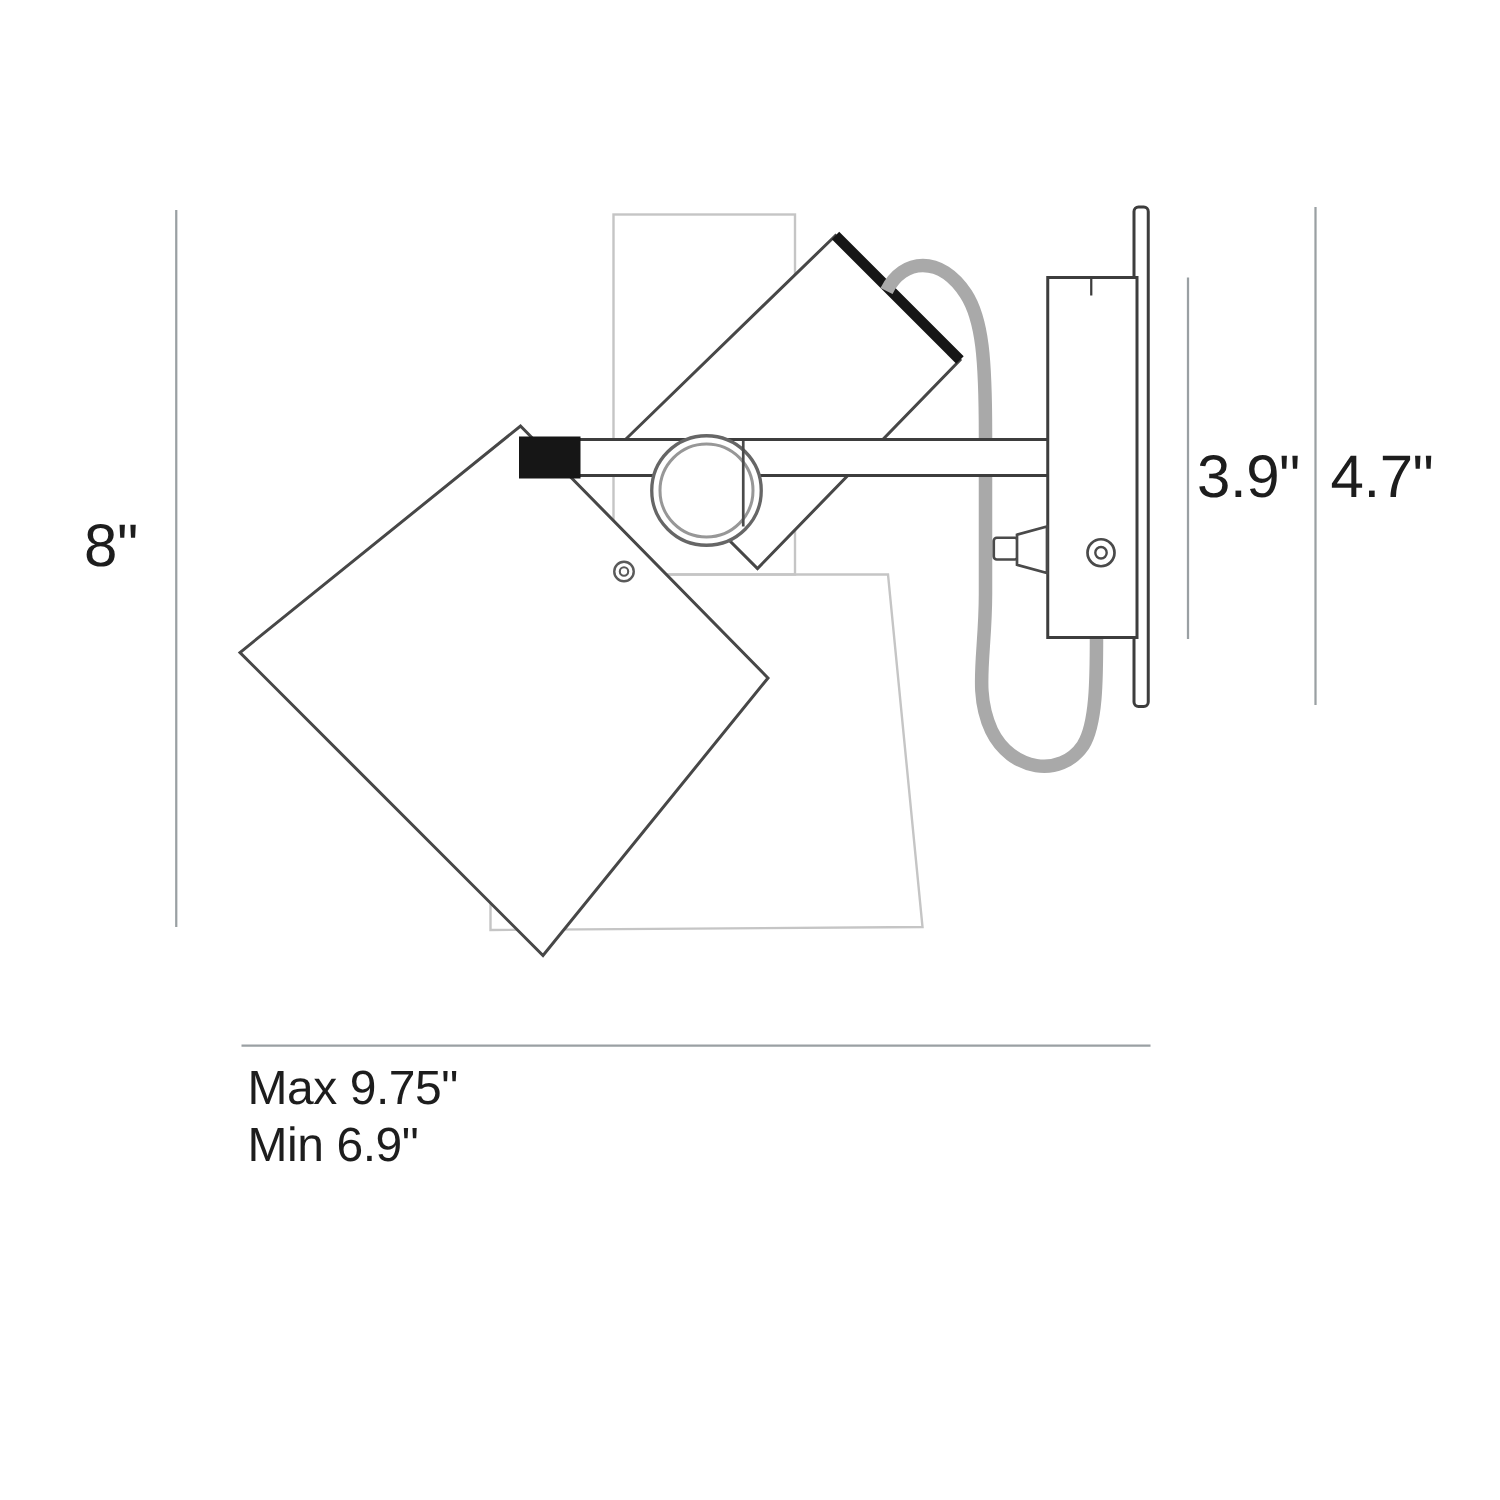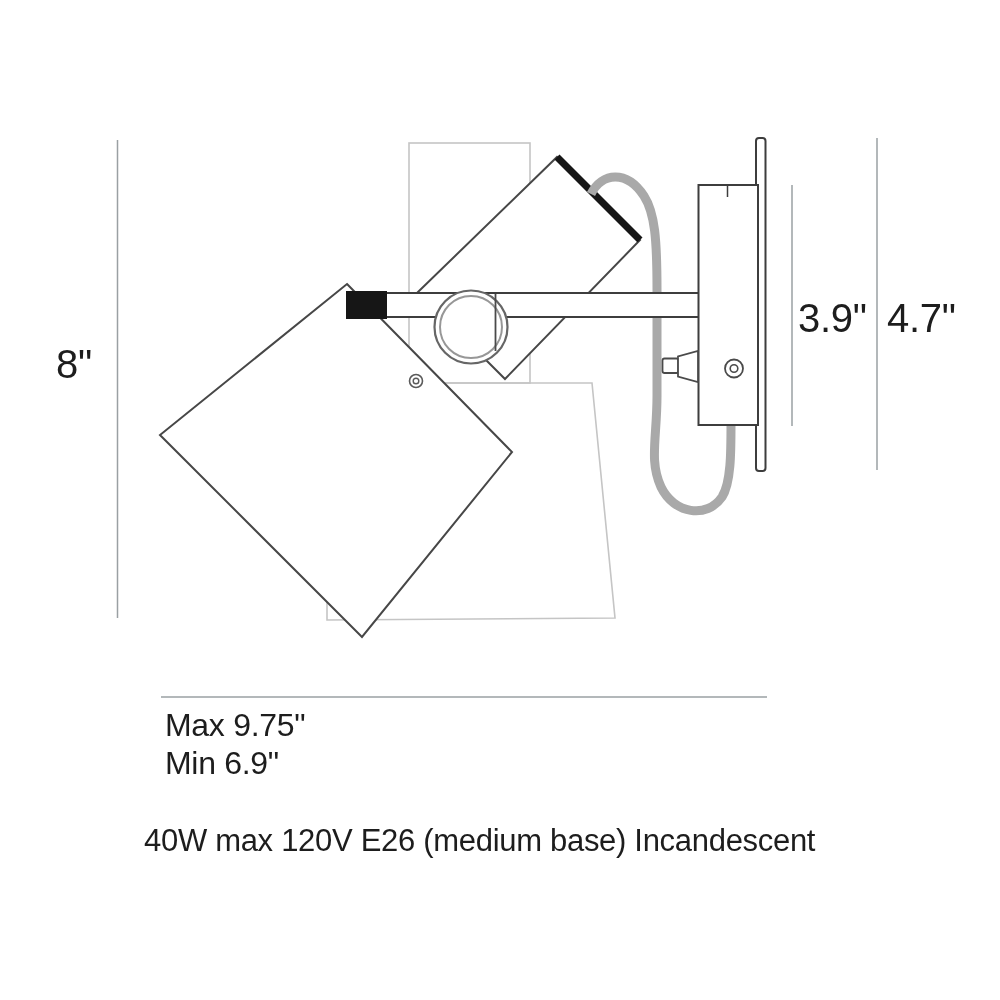--- a/index.html
+++ b/index.html
@@ -80,15 +80,14 @@
   <div class="dim-label dim-big" style="left:56px; top:342px;">8"</div>
 
   <div class="dim-label dim-big" style="left:798px; top:296px;">3.9"</div>
 
   <div class="dim-label dim-big" style="left:887px; top:296px;">4.7"</div>
 
   <div class="dim-label dim-mid" style="left:165px; top:708px;">Max 9.75"</div>
 
   <div class="dim-label dim-mid" style="left:165px; top:746px;">Min 6.9"</div>
 
-  <div class="dim-label caption" style="left:144px; top:824px;">40W max 120V E26 (medium base) Incandescent</div>
 
 </div>
 
 </body></html>

